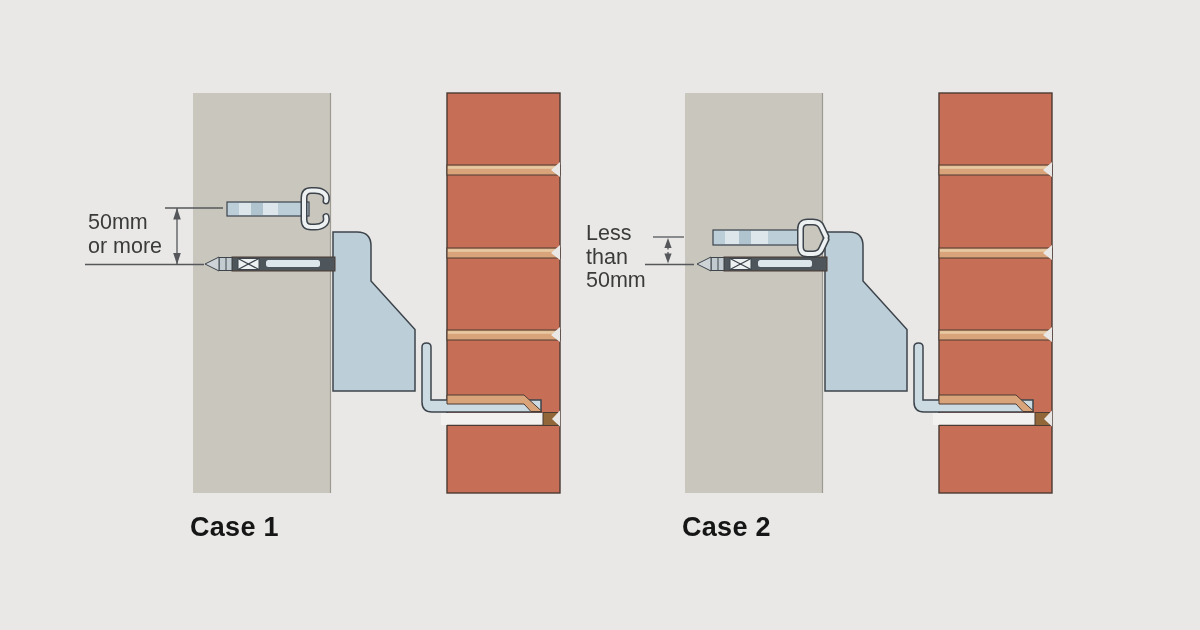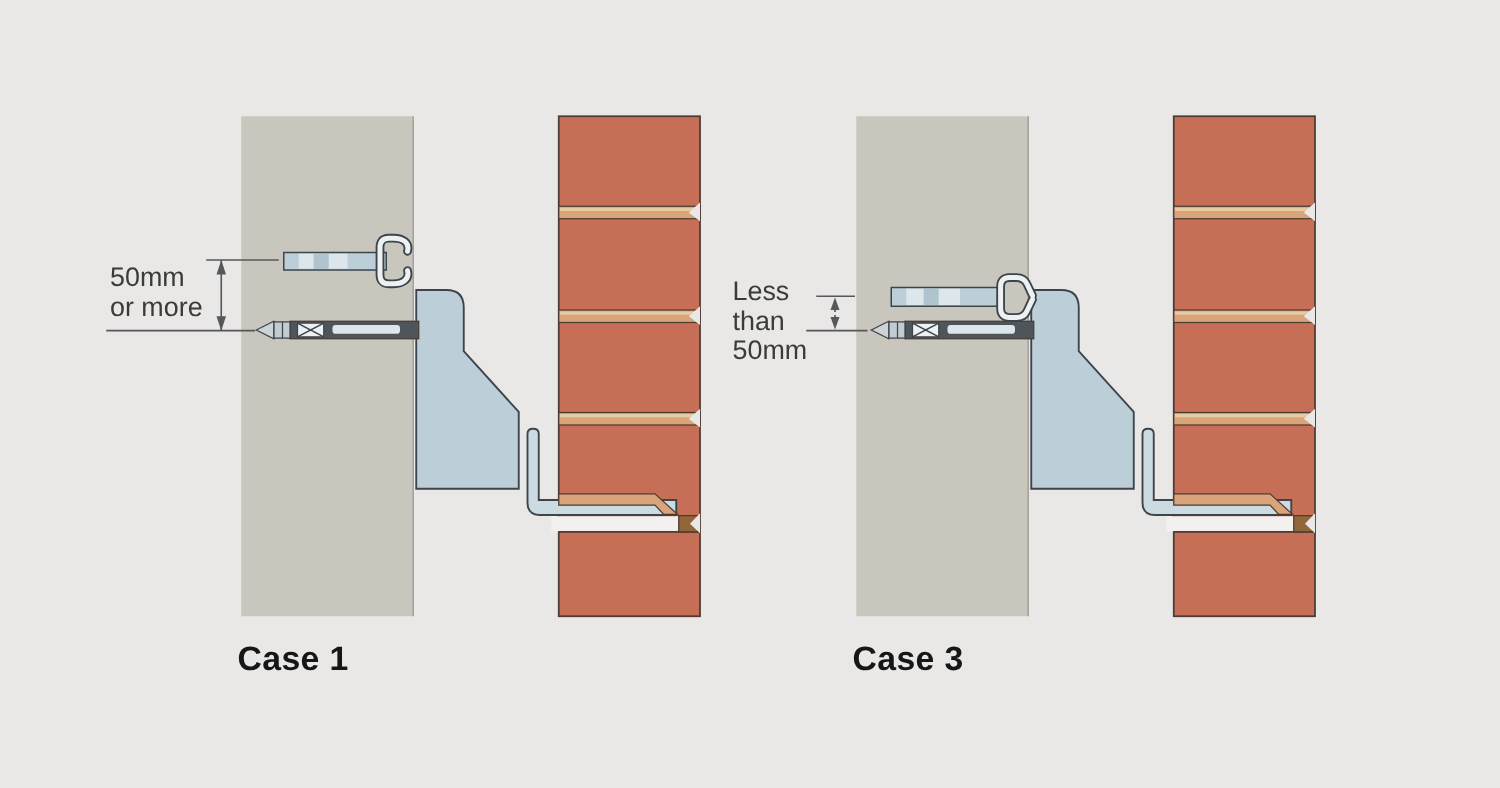--- a/index.html
+++ b/index.html
@@ -138,15 +138,15 @@
     <span>or more</span>
   </div>
 
   <div class="dim-text" style="left:586px; top:222px;">
     <span>Less</span>
     <span>than</span>
     <span>50mm</span>
   </div>
 
   <div class="case-label" style="left:190px; top:512px;">Case 1</div>
-  <div class="case-label" style="left:682px; top:512px;">Case 3</div>
+  <div class="case-label" style="left:682px; top:512px;">Case 2</div>
 
 </div>
 
 </body></html>

